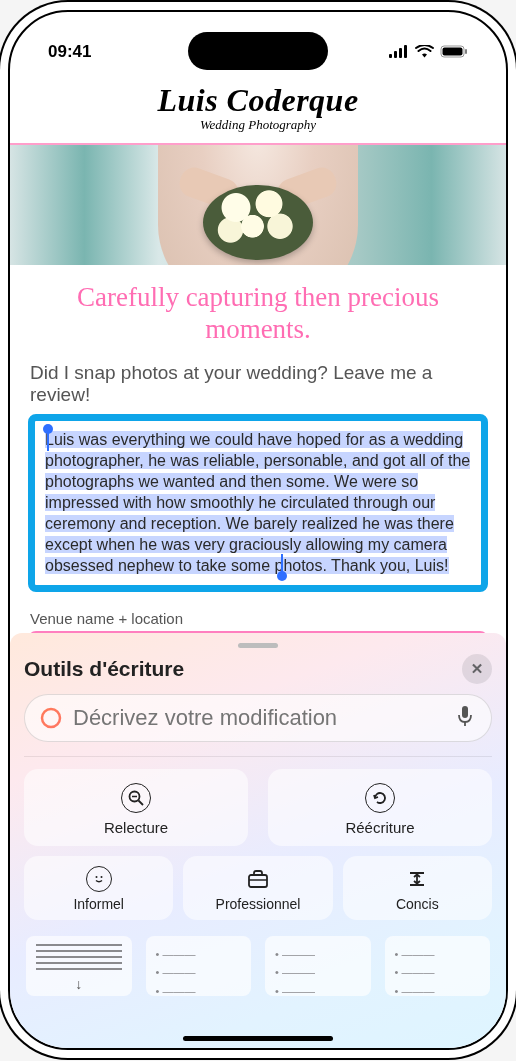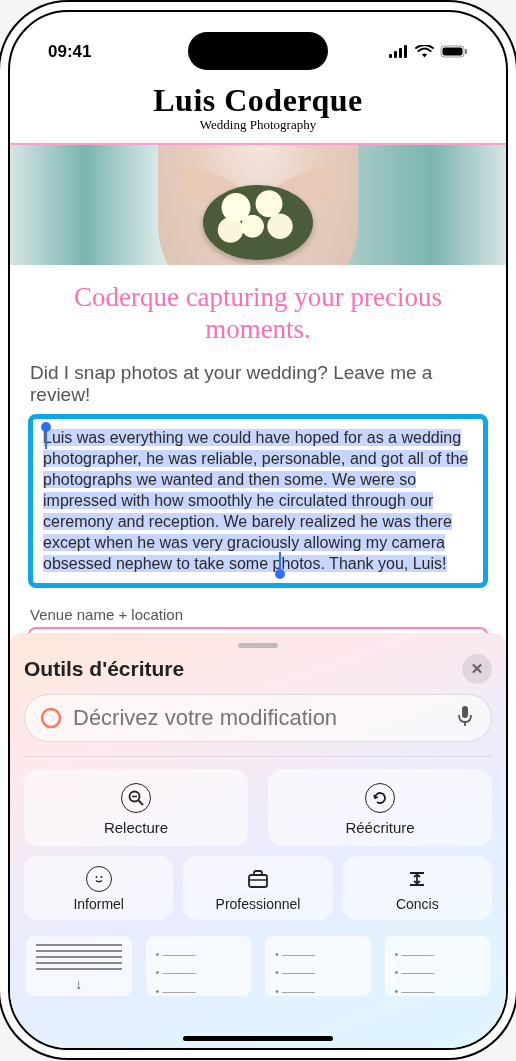--- a/index.html
+++ b/index.html
@@ -53,20 +53,21 @@
 
   .content {
     position: absolute;
     top: 62px; left: 0; right: 0; bottom: 0;
     overflow: hidden;
   }
 
   .site-header {
     text-align: center;
     padding: 8px 0 4px 0;
+    font-style: italic;
   }
   .site-title {
     font-family: "Times New Roman", Georgia, serif;
     font-size: 32px;
     font-weight: 700;
     letter-spacing: 0.5px;
   }
   .site-sub {
     font-family: "Times New Roman", Georgia, serif;
     font-size: 13px;
@@ -128,21 +129,21 @@
   }
 
   .review-prompt {
     color: #555;
     font-size: 19px;
     padding: 6px 20px 8px 20px;
   }
 
   .review-box {
     margin: 0 18px;
-    border: 5px solid #0ea5e9;
+    border: 7px solid #0ea5e9;
     border-radius: 8px;
     padding: 8px 10px;
     background: #fff;
     position: relative;
   }
   .review-text {
     font-size: 16px;
     line-height: 1.32;
     color: #2a2a2a;
     background: #c7d5ff;
@@ -338,21 +339,21 @@
 
     <div class="hero">
       <div class="dress"></div>
       <div class="hands">
           <div class="hand-l"></div>
           <div class="hand-r"></div>
         </div>
       <div class="bouquet"></div>
     </div>
 
-    <div class="tagline">Coderque capturing your precious moments.</div>
+    <div class="tagline">Carefully capturing then precious moments.</div>
 
     <div class="review-prompt">Did I snap photos at your wedding? Leave me a review!</div>
 
     <div class="review-box">
       <div class="caret-dot caret-top"></div>
       <div class="caret-line-t"></div>
       <span class="review-text">Luis was everything we could have hoped for as a wedding photographer, he was reliable, personable, and got all of the photographs we wanted and then some. We were so impressed with how smoothly he circulated through our ceremony and reception. We barely realized he was there except when he was very graciously allowing my camera obsessed nephew to take some photos. Thank you, Luis!</span>
       <div class="caret-line-b"></div>
       <div class="caret-dot caret-bot"></div>
     </div>

